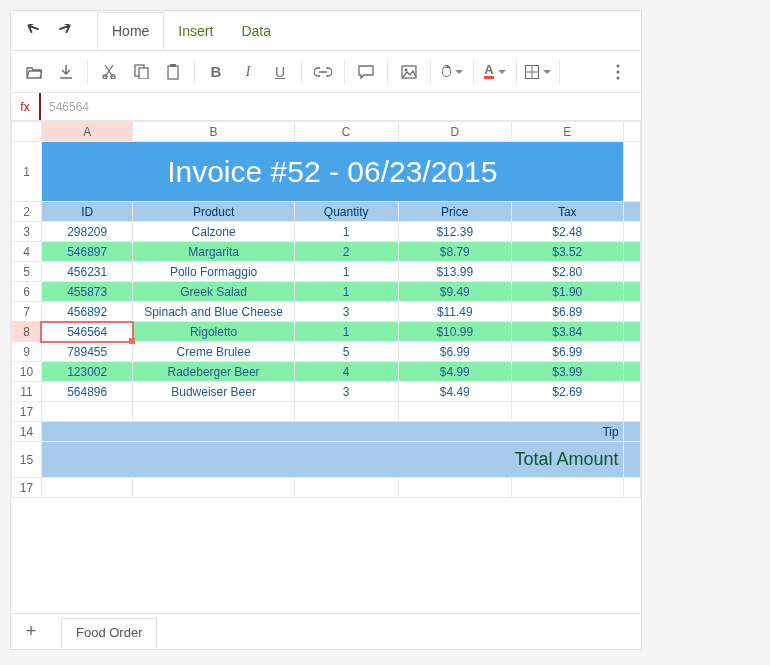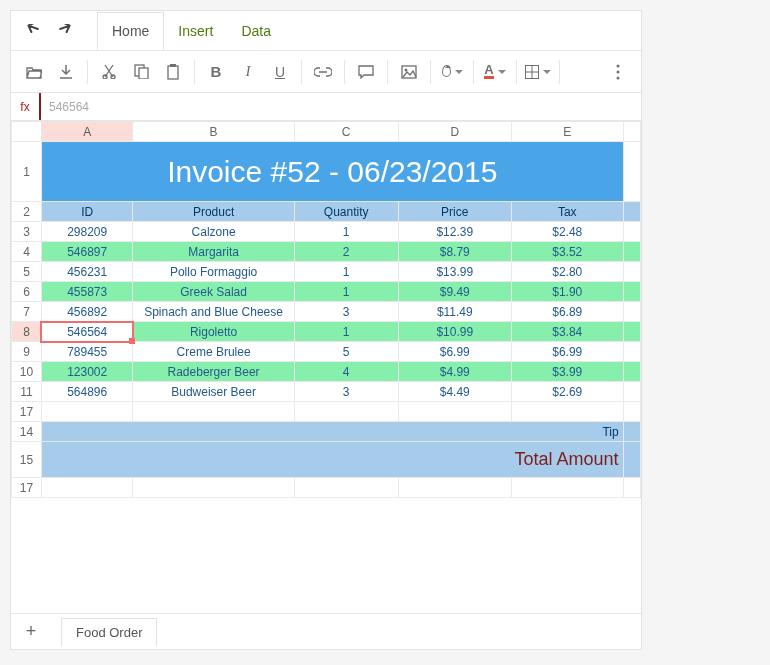--- a/index.html
+++ b/index.html
@@ -41,21 +41,21 @@
   
   .merged-title { background:#4aa4e8; color:#fff; font-size:30px; text-align:center; height:60px !important; }
   .hdr-row td { background:#a7cceb; color:#003a6b; font-size:12px; text-align:center; height:18px;}
   .data-row td { color:#245a8e; height:20px; font-size:12px; }
   .data-row td.idcell { text-align:center; }
   .data-row td.prod { text-align:center; }
   .data-row td.qty { text-align:center; }
   .data-row td.money { text-align:center; }
   .band { background:#86efac; }
   .tip-row td { background:#a7cceb; text-align:right; color:#003a6b; height:18px; }
-  .total-row td { background:#a7cceb; text-align:right; color:#7f1d1d; font-size:18px; height:36px !important; }
+  .total-row td { background:#a7cceb; text-align:right; color:#14532d; font-size:18px; height:36px !important; }
   
   .sel { outline:2px solid #ef6e6b; outline-offset:-1px; background:#fff; position:relative; }
   .sel::after { content:""; position:absolute; right:-3px; bottom:-3px; width:6px; height:6px; background:#ef6e6b; }
   .rowhdr.sel-hdr, .colhdr.sel-hdr { background:#fbdcd7; color:#5a5a5a;}
   
   .sheetbar { height:36px; border-top:1px solid #e5e5e5; display:flex; align-items:center; padding:0 10px; gap:20px; }
   .add-sheet { font-size:18px; color:#666; cursor:pointer; width:20px; text-align:center;}
   .sheet-tab { padding:6px 14px; border:1px solid #e2e2e2; border-bottom:none; font-size:13px; color:#555; cursor:pointer; }
   svg { display:block; }
   .drop { width:9px; height:12px; border:1.5px solid #6f6f6f; border-radius:50% 50% 50% 50% / 60% 60% 40% 40%; transform: translateY(-1px); position:relative;}

